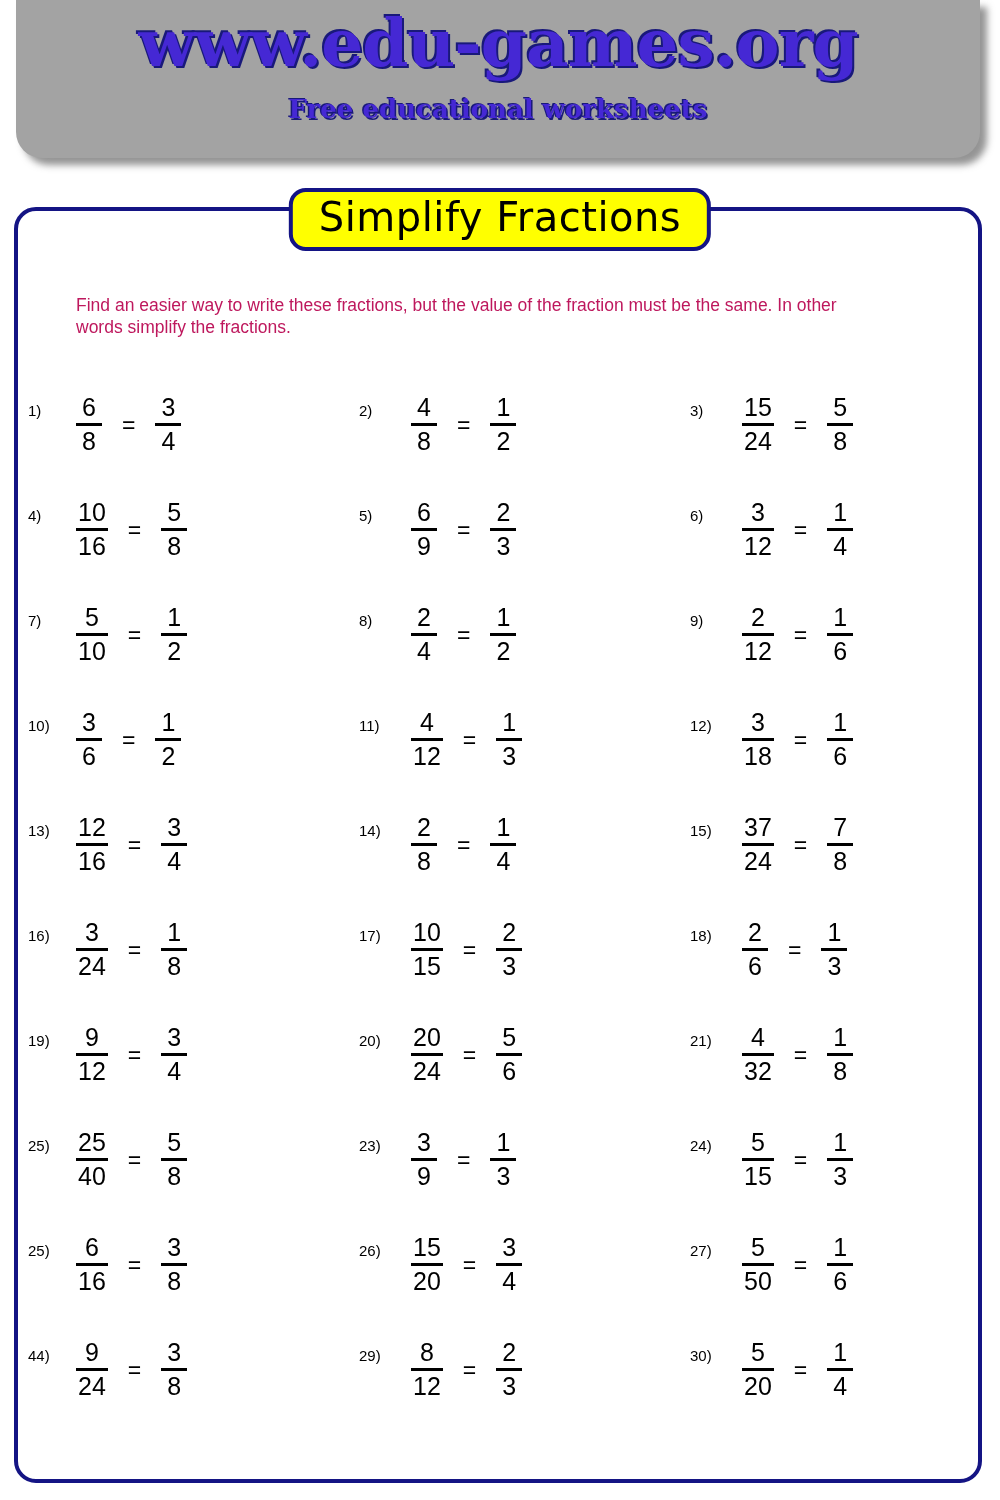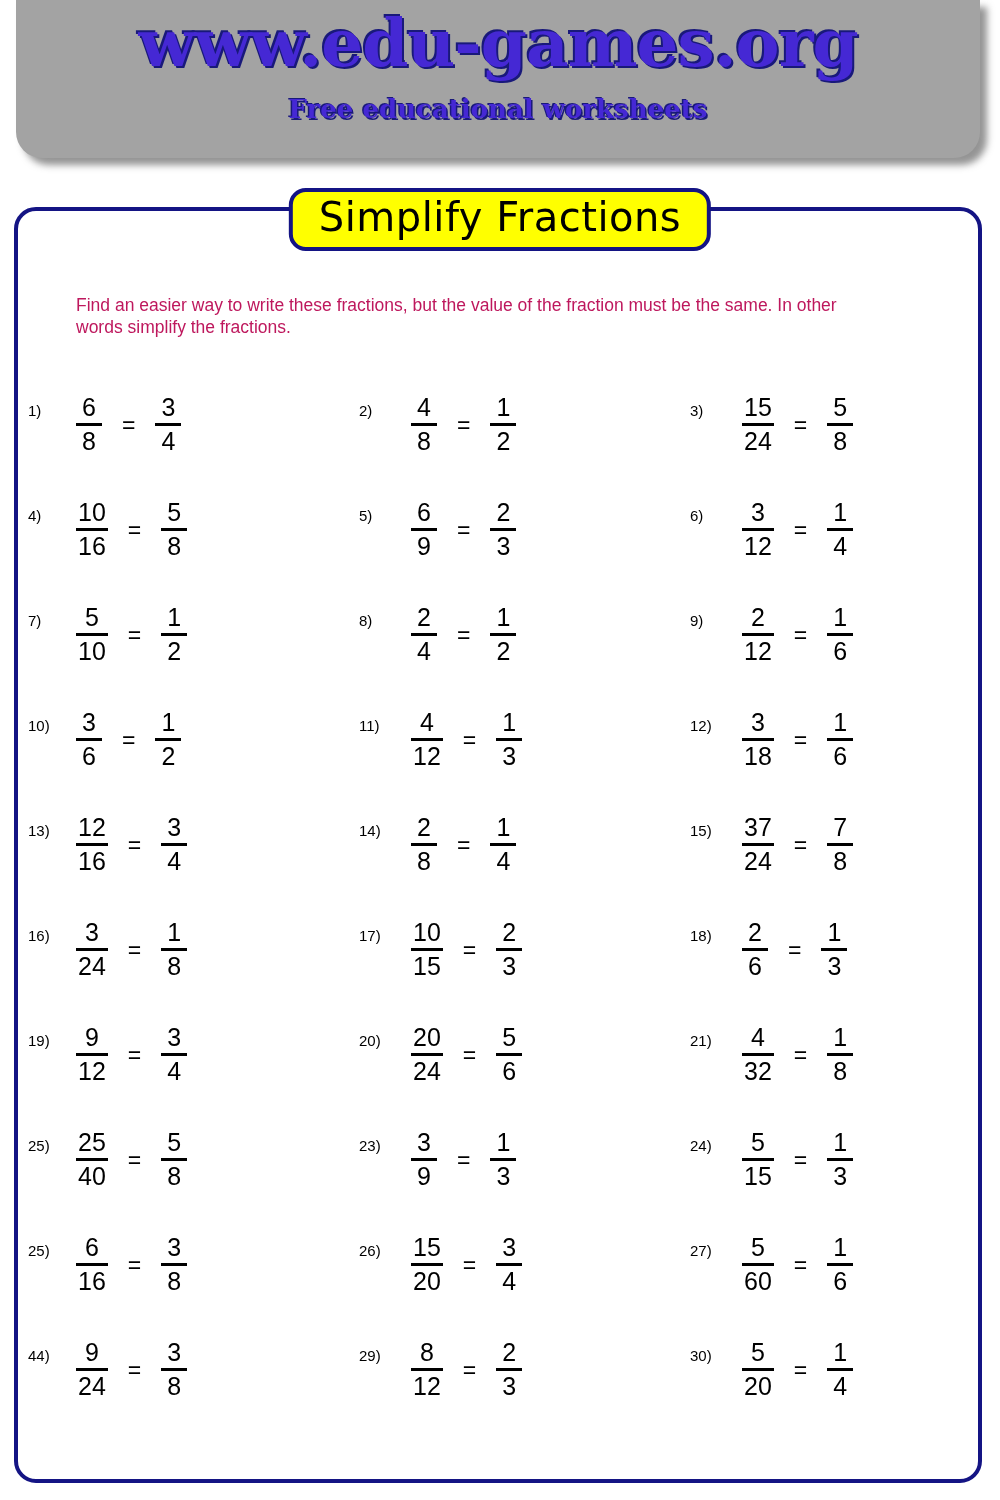--- a/index.html
+++ b/index.html
@@ -613,21 +613,21 @@
             <span class="den">4</span>
           </div>
         </div>
       </div>
       <div class="prob-cell col-2">
         <div class="prob-num">27)</div>
         <div class="prob-body">
           <div class="frac">
             <span class="num">5</span>
             <span class="bar"></span>
-            <span class="den">60</span>
+            <span class="den">50</span>
           </div>
           <span class="eq">=</span>
           <div class="frac">
             <span class="num">1</span>
             <span class="bar"></span>
             <span class="den">6</span>
           </div>
         </div>
       </div>
     </div>

